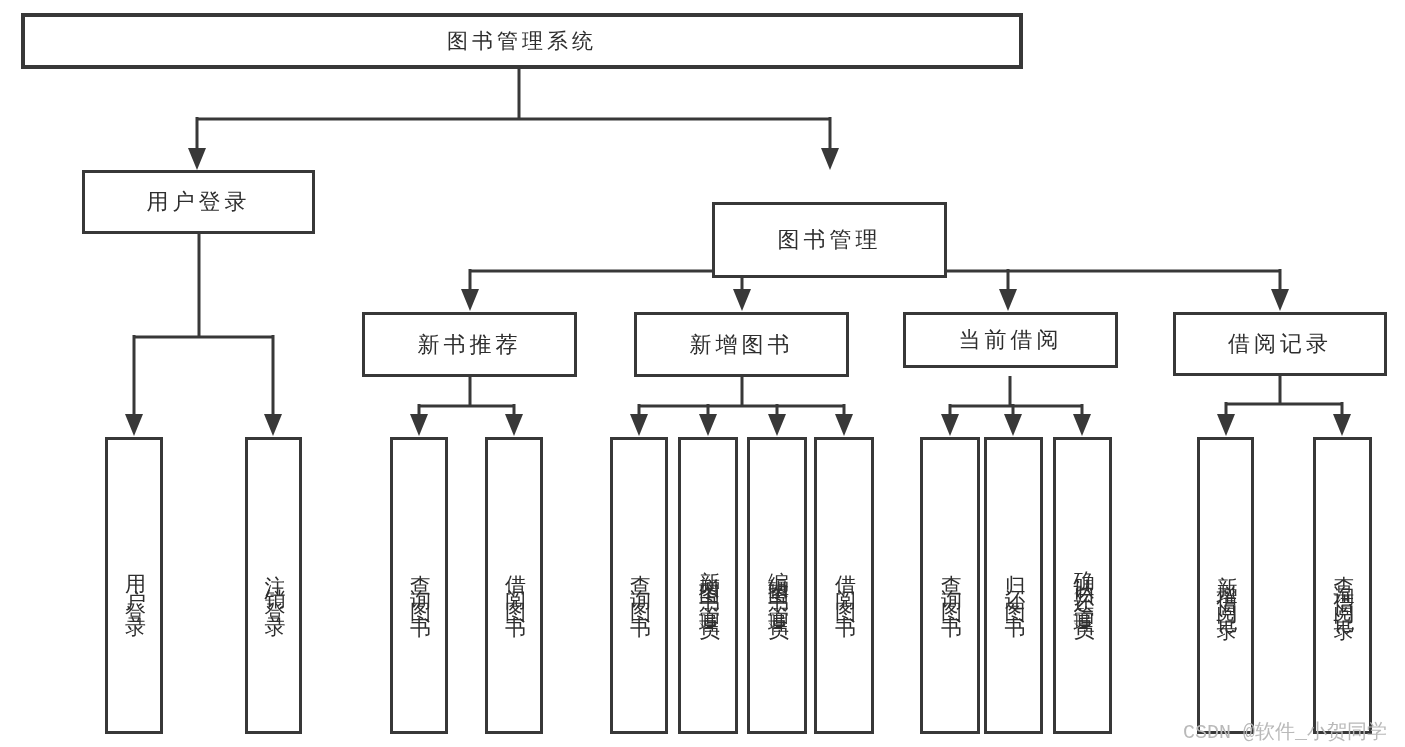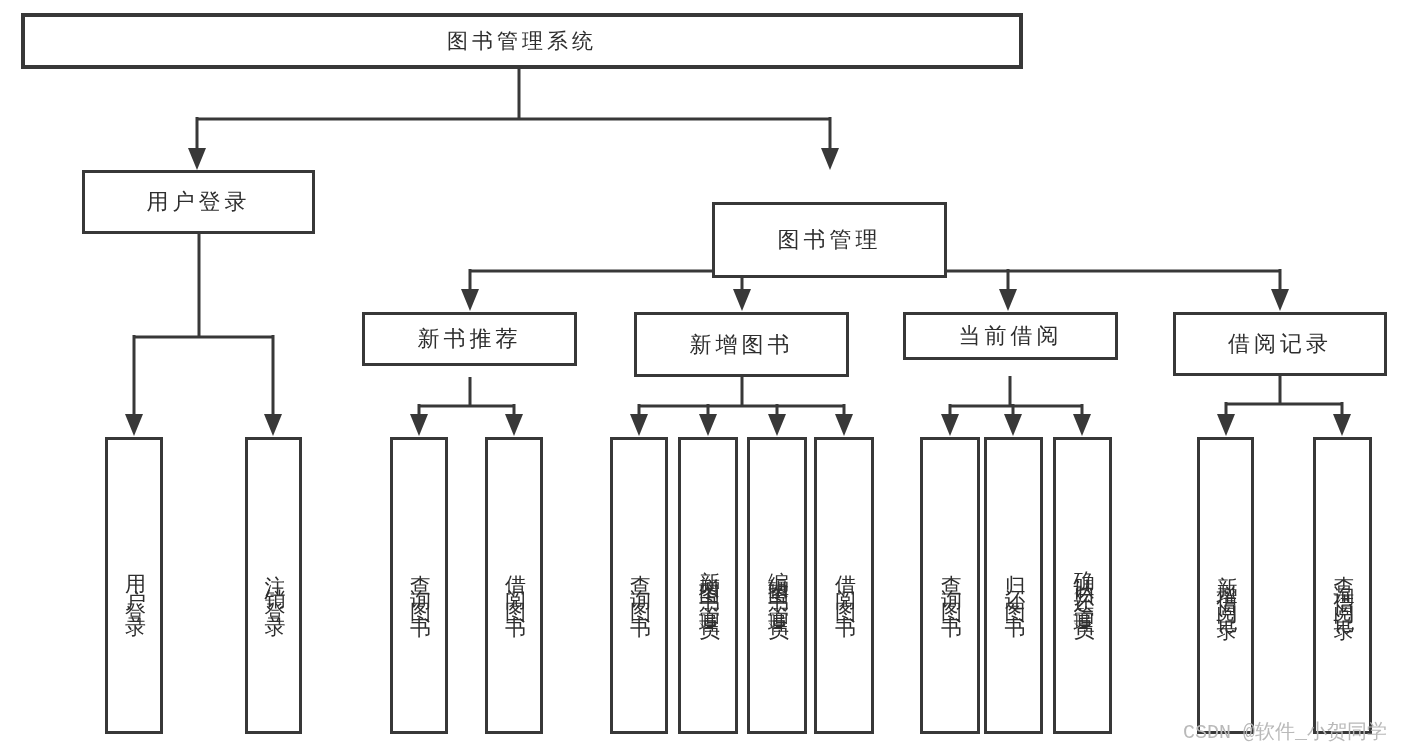--- a/index.html
+++ b/index.html
@@ -102,27 +102,27 @@
     <span>图书管理系统</span>
   </div>
 
   <div class="node hbox" style="left:82px;top:170px;width:233px;height:64px;">
     <span>用户登录</span>
   </div>
   <div class="node hbox" style="left:712px;top:170px;width:235px;height:76px;margin-top:32px;">
     <span>图书管理</span>
   </div>
 
-  <div class="node hbox" style="left:362px;top:312px;width:215px;height:54px;">
+  <div class="node hbox" style="left:362px;top:312px;width:215px;height:65px;">
     <span>新书推荐</span>
   </div>
   <div class="node hbox" style="left:634px;top:312px;width:215px;height:65px;">
     <span>新增图书</span>
   </div>
-  <div class="node hbox" style="left:903px;top:312px;width:215px;height:48px;">
+  <div class="node hbox" style="left:903px;top:312px;width:215px;height:56px;">
     <span>当前借阅</span>
   </div>
   <div class="node hbox" style="left:1173px;top:312px;width:214px;height:64px;">
     <span>借阅记录</span>
   </div>
 
   <div class="node vbox v-short" style="left:105px;width:58px;">
     <span>用户登录</span>
   </div>
   <div class="node vbox v-short" style="left:245px;width:57px;">

